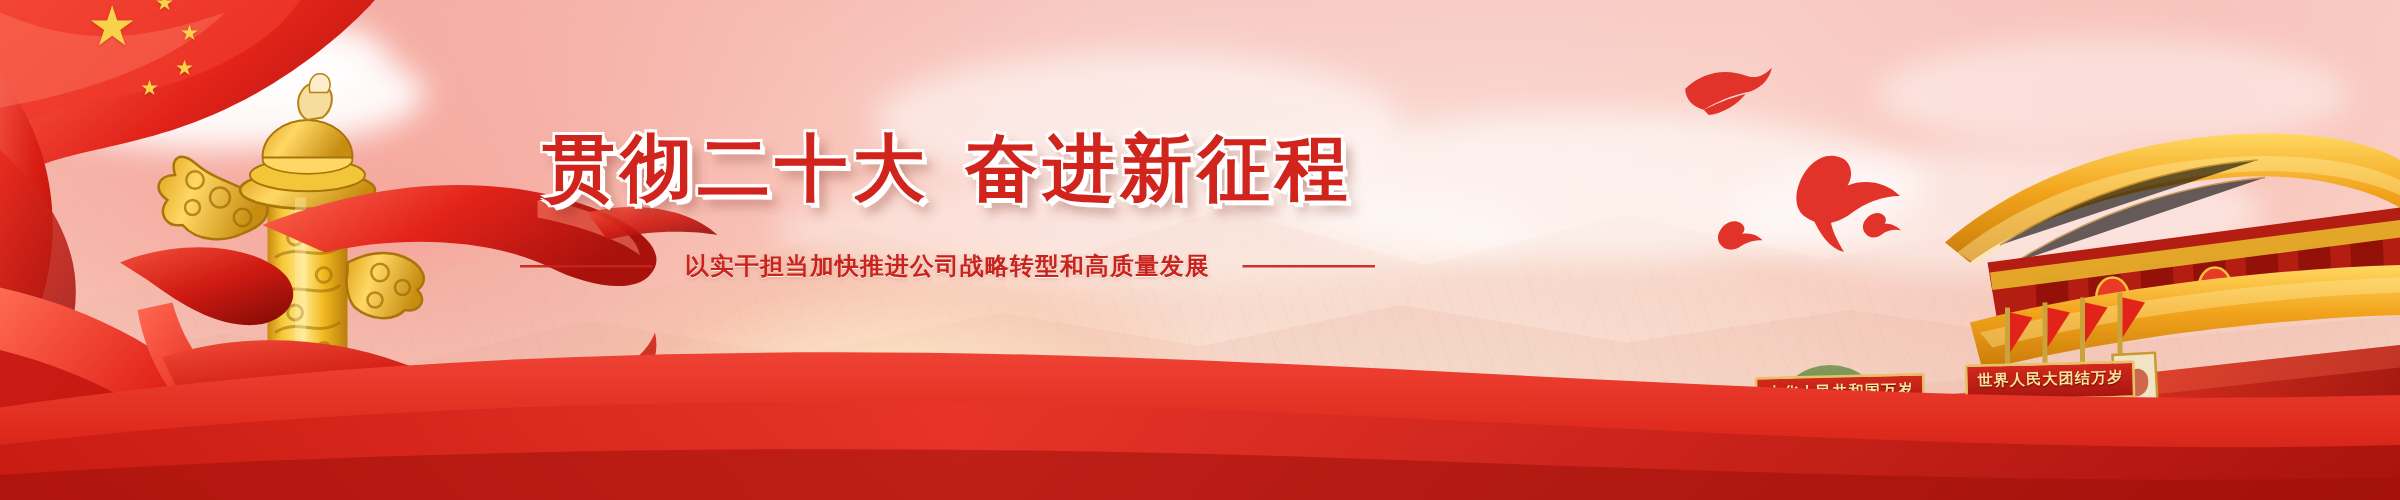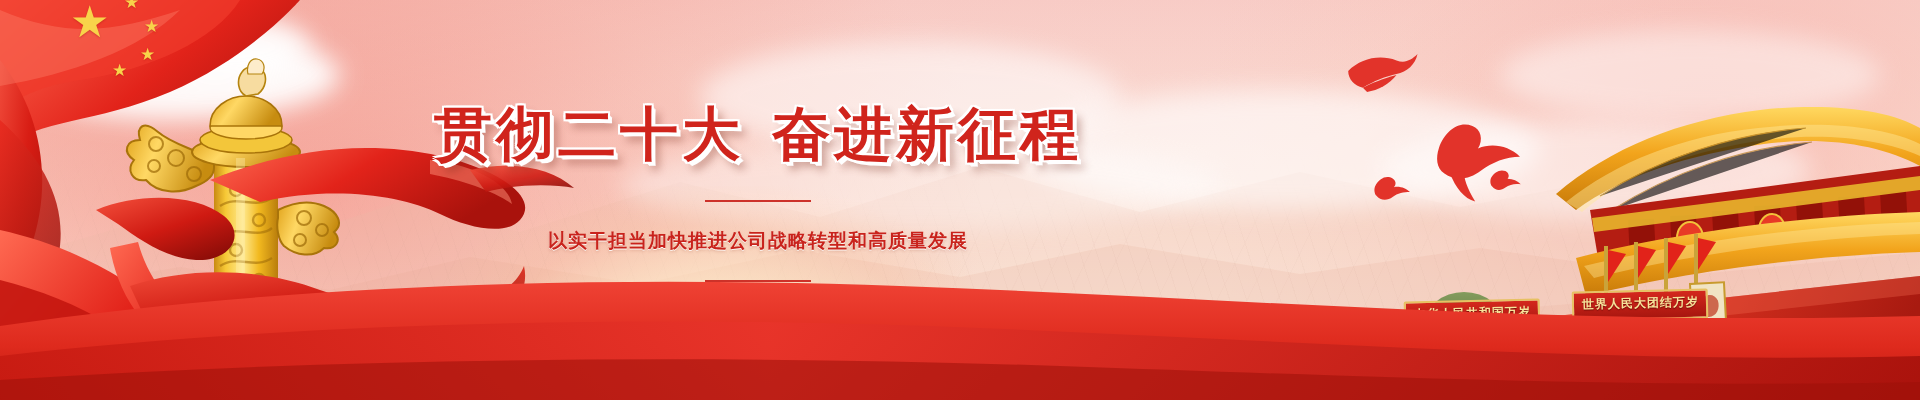--- a/index.html
+++ b/index.html
@@ -119,21 +119,20 @@
       7px 8px 9px rgba(120,40,25,.45);
     white-space:nowrap;
     
     transform:translateX(-202px);
   }
   .title .gap{display:inline-block;width:28px;}
 
   .subrow{
     display:flex;align-items:center;gap:26px;margin-top:26px;
     transform:translateX(-202px);
-    flex-direction:column;
   }
   .rule{width:106px;height:2px;background:#c9231c;opacity:.92;}
   .subtitle{
     font-family:"DejaVu Sans","Liberation Sans",sans-serif;
     font-size:19px;font-weight:bold;letter-spacing:1px;color:#c9231c;
     white-space:nowrap;
     text-shadow:0 1px 0 rgba(255,255,255,.85), 0 2px 3px rgba(160,70,50,.25);
   }
 </style>
 </head>

